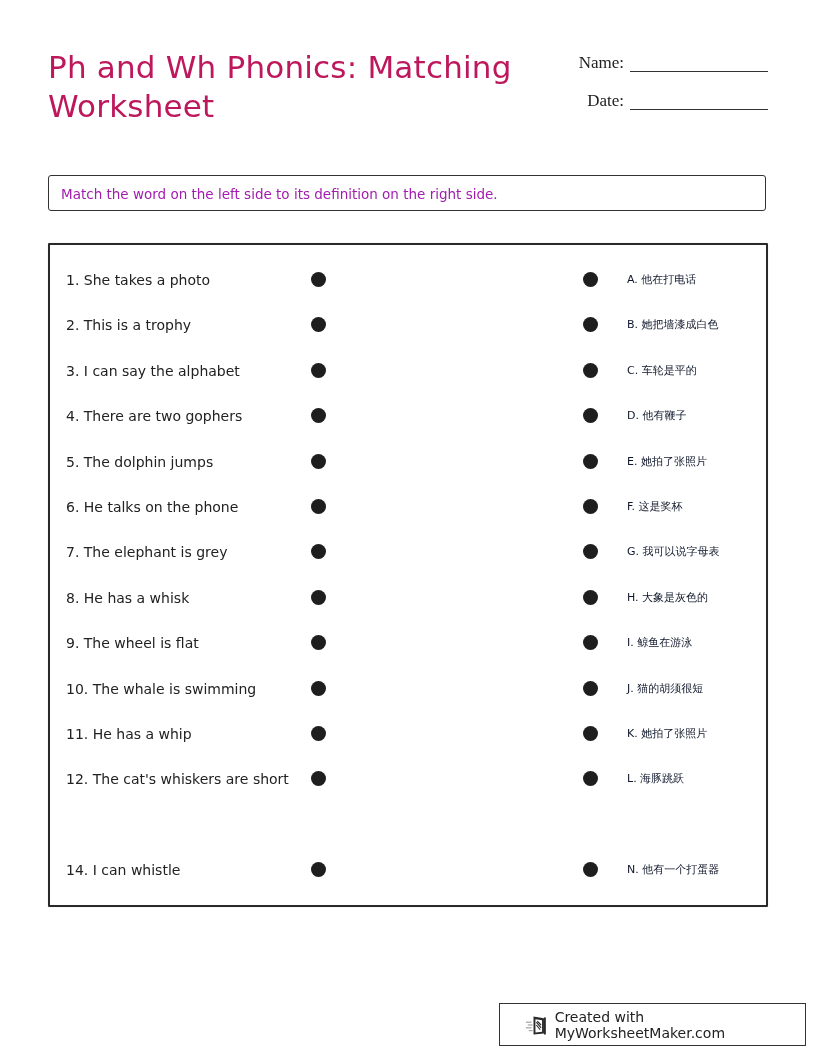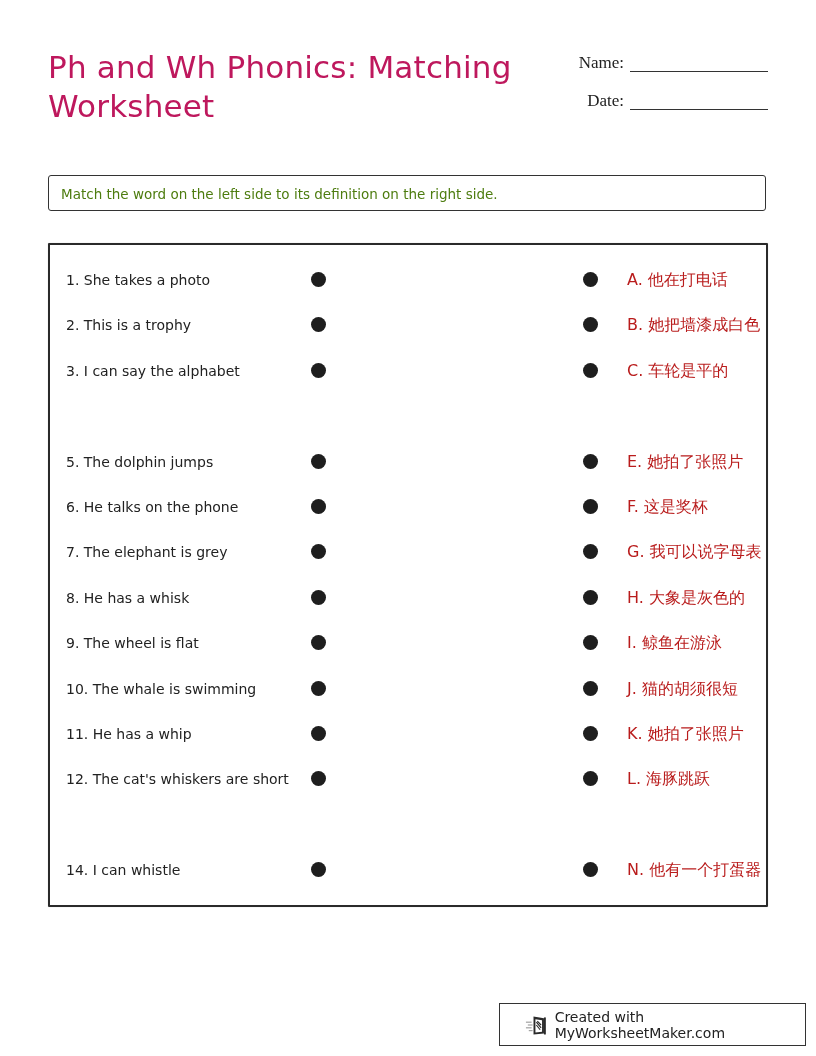--- a/index.html
+++ b/index.html
@@ -56,21 +56,21 @@
       left: 48px;
       top: 175px;
       width: 718px;
       height: 36px;
       border: 1px solid #333333;
       border-radius: 3px;
       box-sizing: border-box;
       padding: 0 12px;
       font-size: 13.5px;
       line-height: 36px;
-      color: #4d7c0f;
+      color: #a21caf;
     }
 
     .match-box {
       position: absolute;
       left: 48px;
       top: 243px;
       width: 720px;
       height: 664px;
       border: 2px solid #2a2a2a;
       border-radius: 1px;
@@ -99,23 +99,23 @@
       height: 15px;
       border-radius: 50%;
       background: #1e1e1e;
     }
     .dot-left { left: 261px; }
     .dot-right { left: 533px; }
     .right-text {
       position: absolute;
       left: 577px;
       top: 0;
-      font-size: 16px;
+      font-size: 11px;
       line-height: 24px;
-      color: #b91c1c;
+      color: #0f172a;
       white-space: nowrap;
     }
 
     .footer-badge {
       position: absolute;
       left: 499px;
       top: 1003px;
       width: 307px;
       height: 43px;
       border: 1px solid #333333;
@@ -157,20 +157,26 @@
     <span class="left-text">2. This is a trophy</span>
     <span class="dot dot-left"></span>
     <span class="dot dot-right"></span>
     <span class="right-text">B. 她把墙漆成白色</span>
   </div>
   <div class="row" style="top:113.8px">
     <span class="left-text">3. I can say the alphabet</span>
     <span class="dot dot-left"></span>
     <span class="dot dot-right"></span>
     <span class="right-text">C. 车轮是平的</span>
+  </div>
+  <div class="row" style="top:159.2px">
+    <span class="left-text">4. There are two gophers</span>
+    <span class="dot dot-left"></span>
+    <span class="dot dot-right"></span>
+    <span class="right-text">D. 他有鞭子</span>
   </div>
   <div class="row" style="top:204.6px">
     <span class="left-text">5. The dolphin jumps</span>
     <span class="dot dot-left"></span>
     <span class="dot dot-right"></span>
     <span class="right-text">E. 她拍了张照片</span>
   </div>
   <div class="row" style="top:250px">
     <span class="left-text">6. He talks on the phone</span>
     <span class="dot dot-left"></span>

